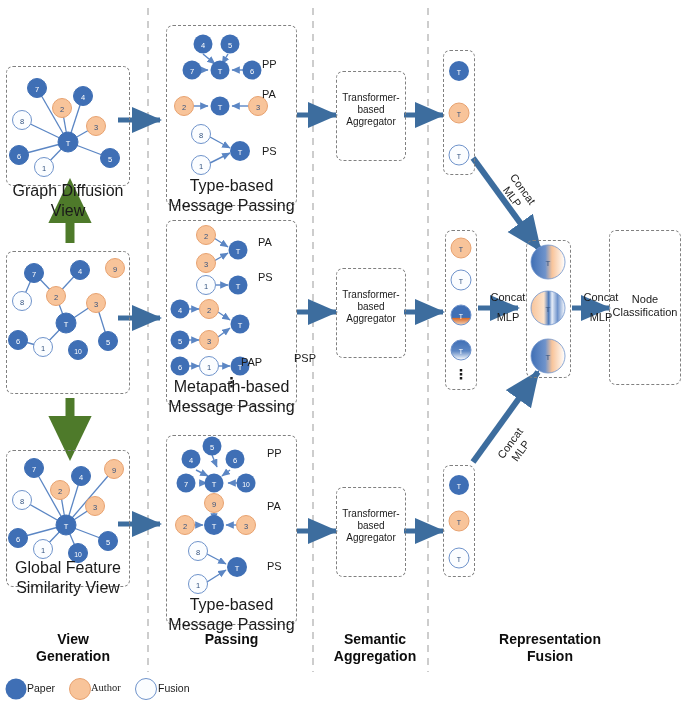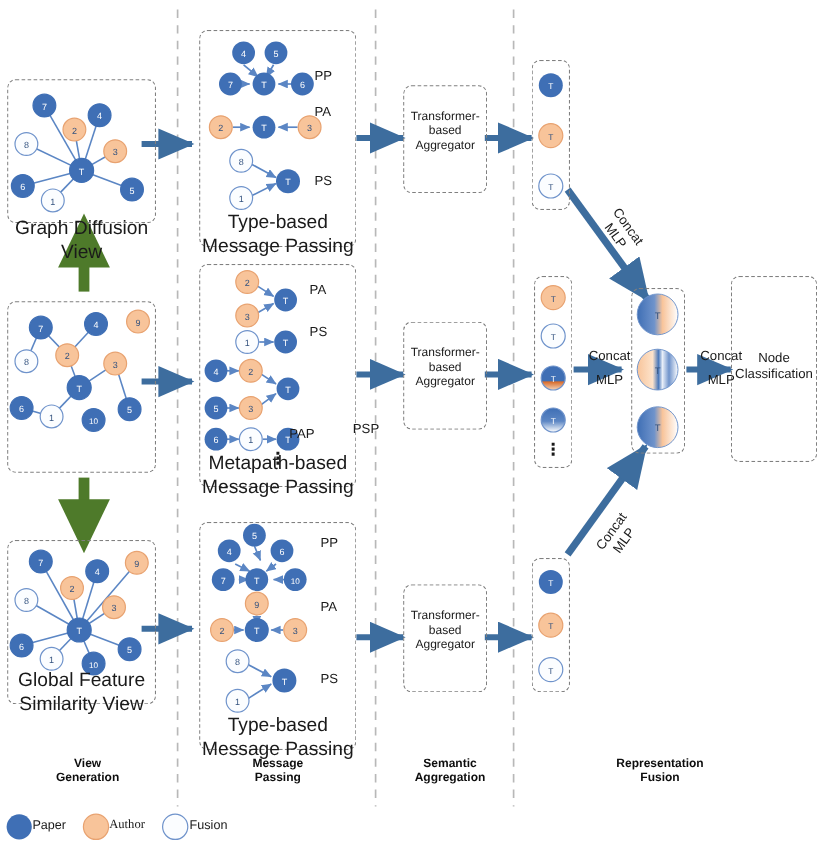--- a/index.html
+++ b/index.html
@@ -3,21 +3,21 @@
 <meta charset="utf-8">
 <style>
   html,body{margin:0;padding:0;background:#ffffff;}
   body{width:685px;height:705px;position:relative;overflow:hidden;
        font-family:"Liberation Sans","DejaVu Sans",sans-serif;color:#1a1a1a;}
   #stage{position:absolute;left:0;top:0;width:685px;height:705px;}
   svg.layer{position:absolute;left:0;top:0;width:685px;height:705px;overflow:visible;}
   .txt{position:absolute;text-align:center;line-height:1.22;}
   .dashbox{position:absolute;border:1.6px dashed #808080;border-radius:7px;box-sizing:border-box;}
   .caption{font-size:16px;color:#1a1a1a;}
-  .stagelabel{font-size:10px;font-weight:bold;color:#0d0d0d;}
+  .stagelabel{font-size:14px;font-weight:bold;color:#0d0d0d;}
   .reltag{font-size:11px;color:#1a1a1a;}
   .boxlabel{font-size:10px;color:#1a1a1a;}
   .opslabel{font-size:11px;color:#1a1a1a;}
   .legendtext{font-size:10.5px;color:#1a1a1a;}
 </style>
 </head>
 <body>
 
 <div id="stage">
 
@@ -473,21 +473,20 @@
   <div class="txt boxlabel" style="left:609px;top:293px;width:72px;font-size:11px;">
     <div>Node</div>
     <div>Classification</div>
   </div>
 
   <div class="txt stagelabel" style="left:8px;top:631px;width:130px;">
     <div>View</div>
     <div>Generation</div>
   </div>
   <div class="txt stagelabel" style="left:166px;top:631px;width:131px;">
-    <div>Message</div>
     <div>Passing</div>
   </div>
   <div class="txt stagelabel" style="left:460px;top:631px;width:180px;">
     <div>Representation</div>
     <div>Fusion</div>
   </div>
   <div class="txt stagelabel" style="left:320px;top:631px;width:110px;">
     <div>Semantic</div>
     <div>Aggregation</div>
   </div>

